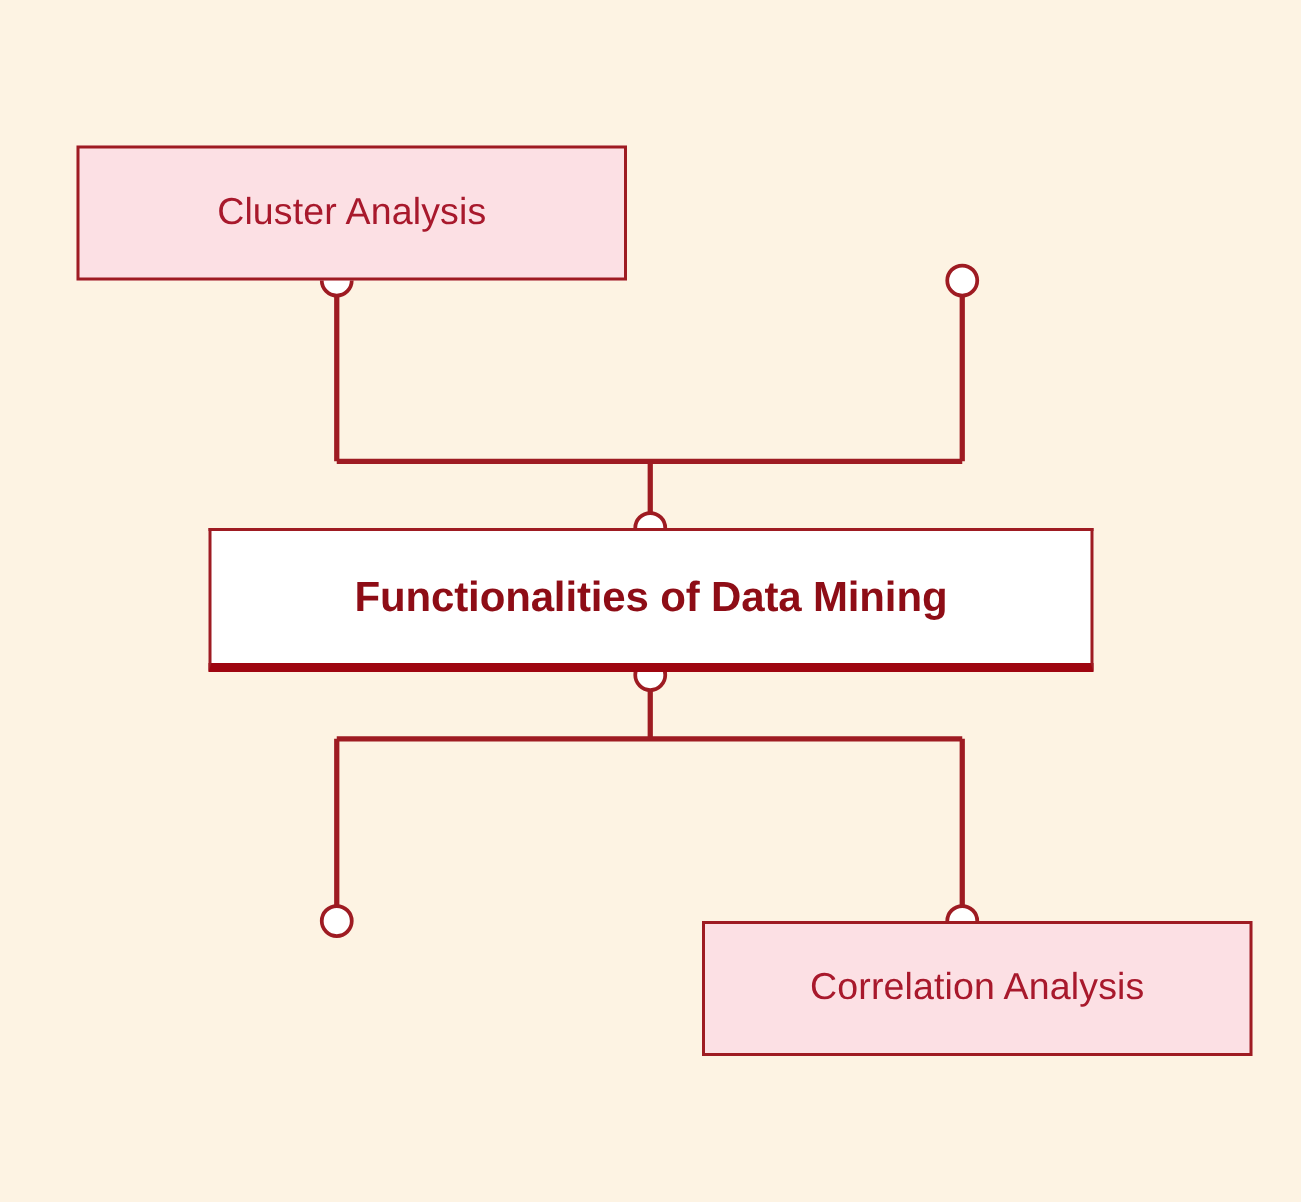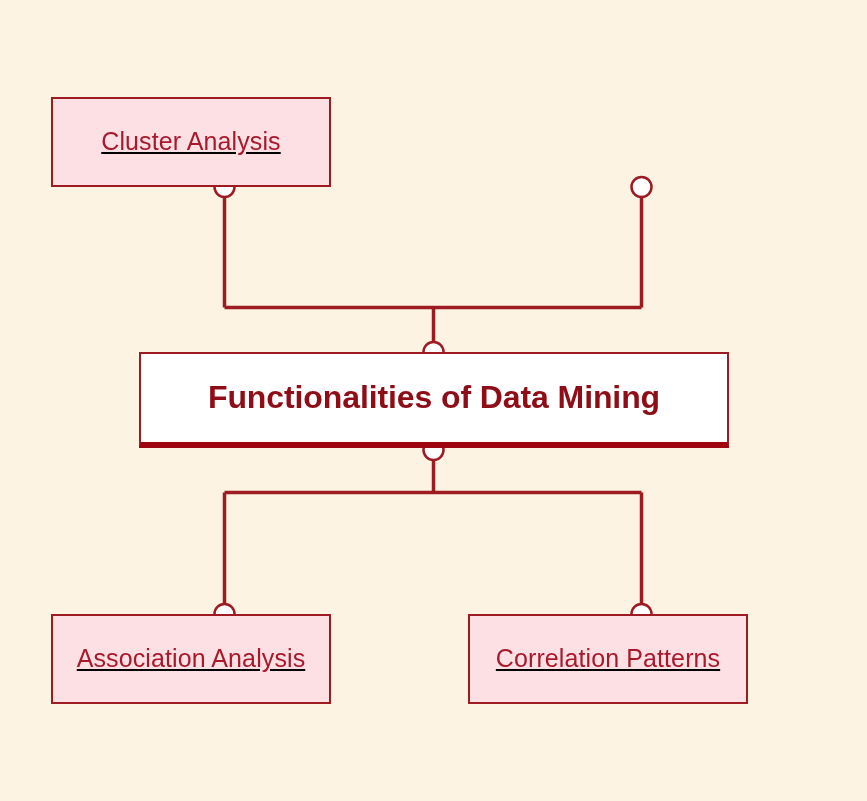--- a/index.html
+++ b/index.html
@@ -29,41 +29,40 @@
     position: absolute;
     box-sizing: border-box;
     display: flex;
     align-items: center;
     justify-content: center;
     text-align: center;
   }
   .leaf-box {
     background: #fce0e4;
     border: 2px solid #9e1b22;
-    width: 280px;
+    width: 367px;
     height: 90px;
-    text-decoration: underline;
   }
   .leaf-label {
     color: #a8192c;
     font-size: 25px;
     font-weight: 400;
     letter-spacing: 0.1px;
     line-height: 1.1;
   }
   .center-box {
     background: #ffffff;
     border: 2px solid #9e1b22;
     border-bottom: 6px solid #9e0510;
     width: 590px;
     height: 96px;
   }
   .center-label {
     color: #8e0d16;
-    font-size: 32px;
+    font-size: 28px;
     font-weight: 700;
     letter-spacing: -0.1px;
     line-height: 1.1;
   }
   
   #box-cluster-analysis      { left: 51px;  top: 97px;  }
   #box-mining-frequent       { left: 468px; top: 97px;  }
   #box-functionalities       { left: 139px; top: 352px; }
   #box-association-analysis  { left: 51px;  top: 614px; }
   #box-correlation-analysis  { left: 468px; top: 614px; }
@@ -99,21 +98,18 @@
 
   <div class="node-box leaf-box" id="box-cluster-analysis">
     <span class="leaf-label">Cluster Analysis</span>
   </div>
 
 
   <div class="node-box center-box" id="box-functionalities">
     <span class="center-label">Functionalities of Data Mining</span>
   </div>
 
-  <div class="node-box leaf-box" id="box-association-analysis">
-    <span class="leaf-label">Association Analysis</span>
-  </div>
 
   <div class="node-box leaf-box" id="box-correlation-analysis">
-    <span class="leaf-label">Correlation Patterns</span>
+    <span class="leaf-label">Correlation Analysis</span>
   </div>
 
 </div>
 
 </body></html>

